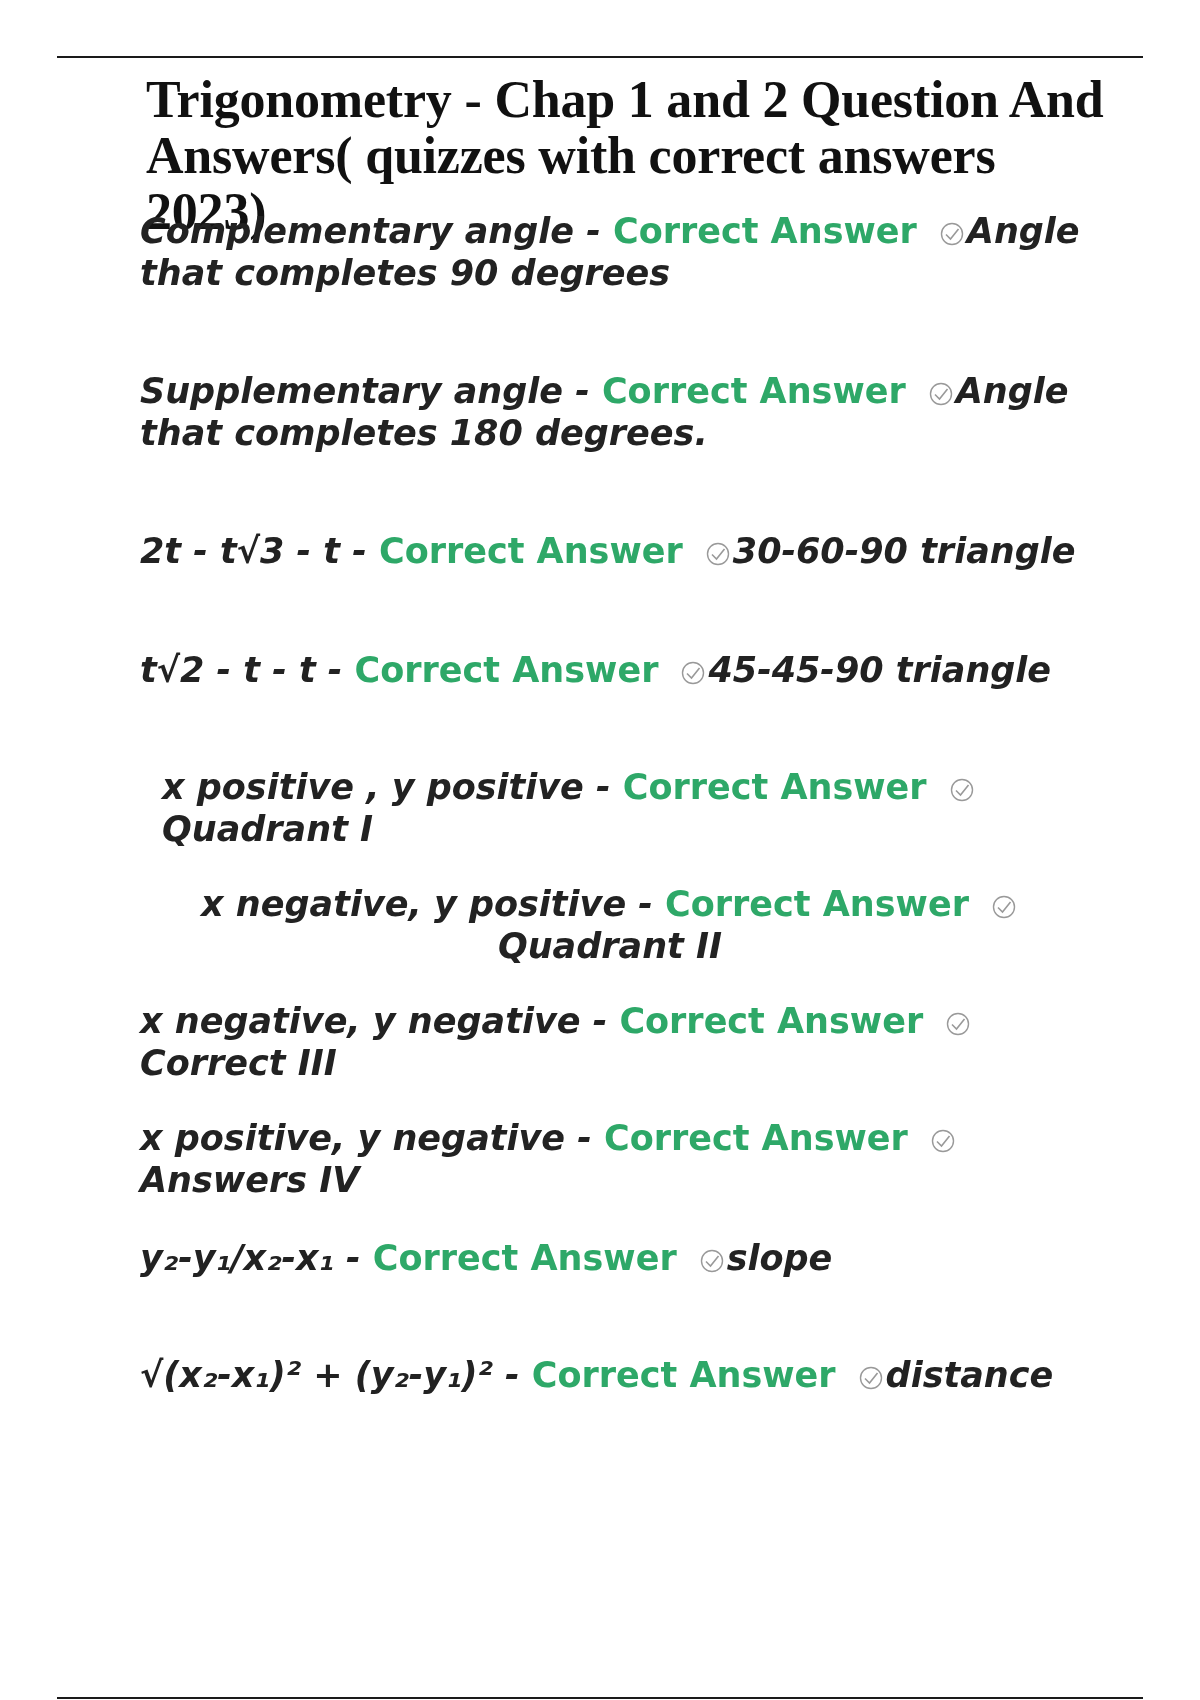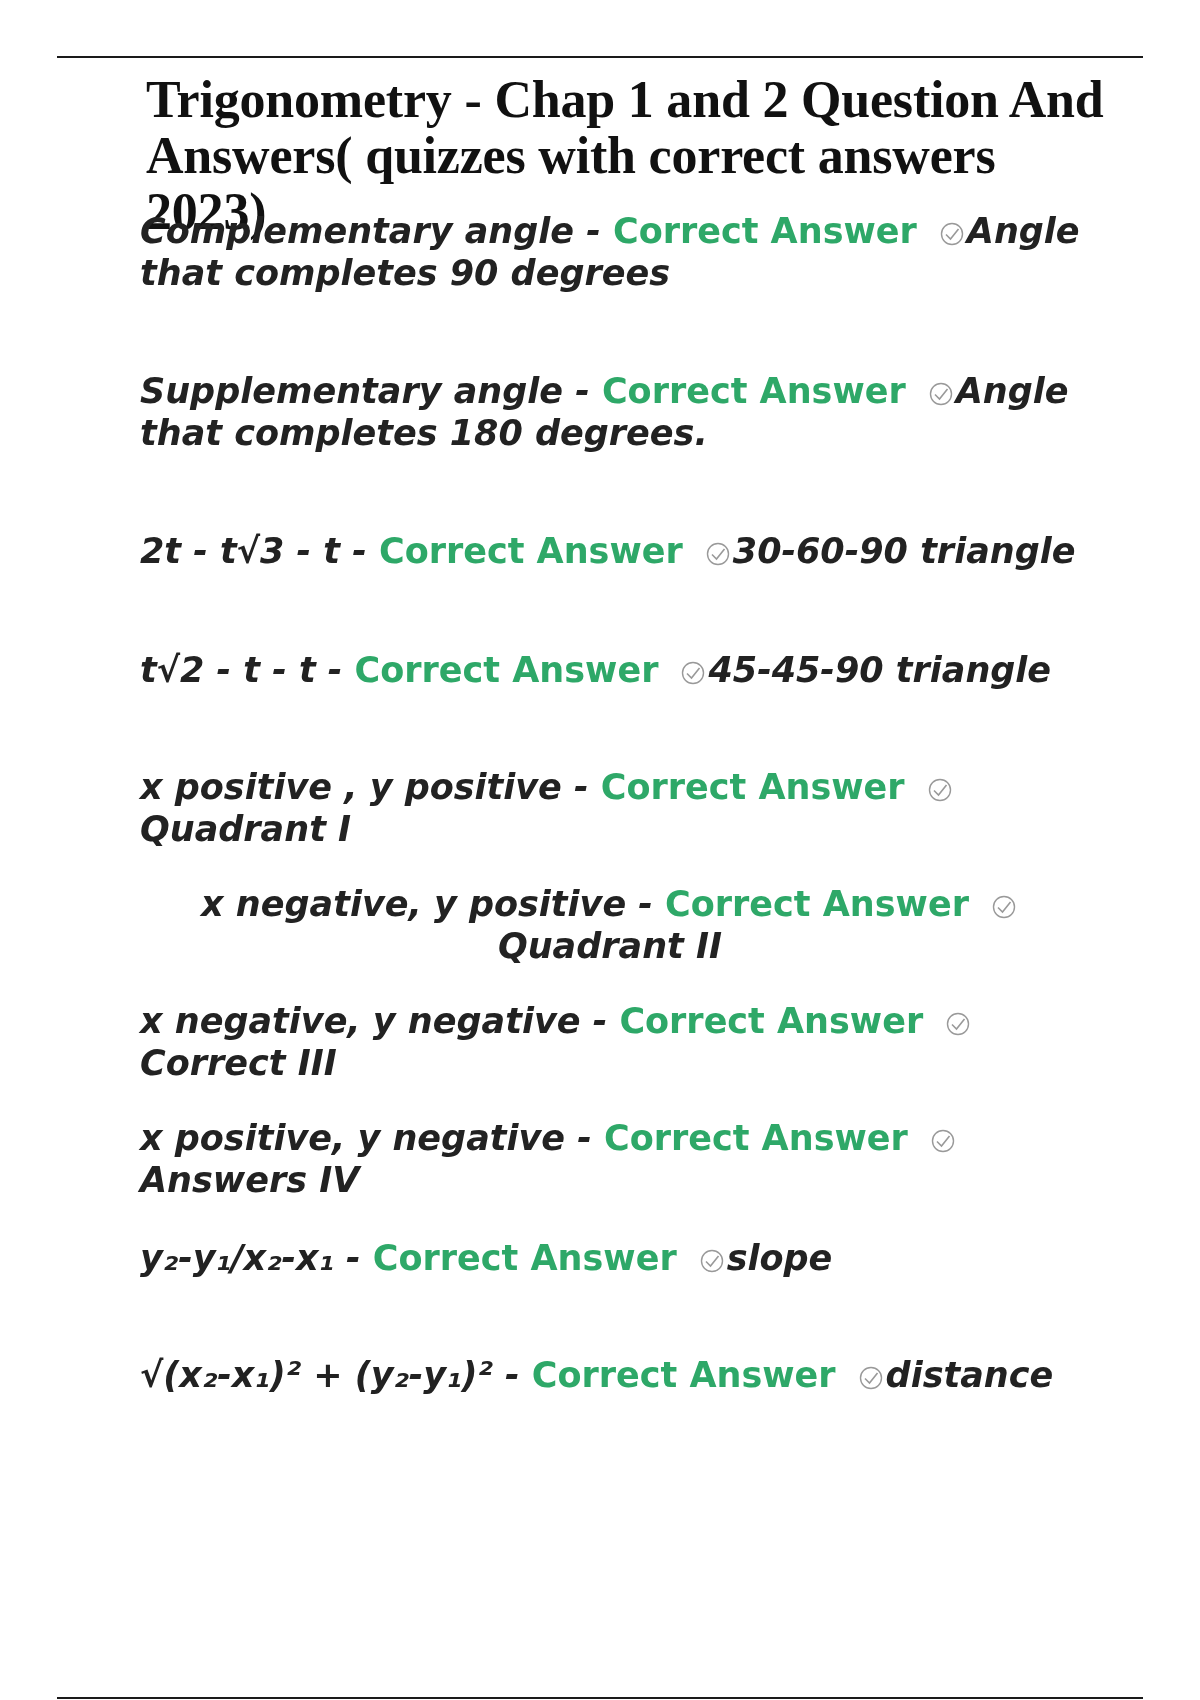--- a/index.html
+++ b/index.html
@@ -41,21 +41,21 @@
       </svg></span><span>30-60-90 triangle</span>
 </div>
 
 <div class="qa" style="top:649px;">
   <span>t√2 - t - t</span><span> - </span><span class="correct">Correct Answer</span><span class="check"><svg viewBox="0 0 26 26">
         <circle cx="13" cy="13" r="10.5" fill="none" stroke="#999" stroke-width="1.4"></circle>
         <path d="M7 13.5 L11.5 18 L19.5 8" fill="none" stroke="#999" stroke-width="1.6"></path>
       </svg></span><span>45-45-90 triangle</span>
 </div>
 
-<div class="qa" style="top:766px;">
+<div class="qa" style="top:766px;margin-left:22px;">
   <span>x positive , y positive</span><span> - </span><span class="correct">Correct Answer</span><span class="check"><svg viewBox="0 0 26 26">
         <circle cx="13" cy="13" r="10.5" fill="none" stroke="#999" stroke-width="1.4"></circle>
         <path d="M7 13.5 L11.5 18 L19.5 8" fill="none" stroke="#999" stroke-width="1.6"></path>
       </svg></span><span>Quadrant I</span>
 </div>
 
 <div class="qa" style="top:883px;text-align:center;">
   <span>x negative, y positive</span><span> - </span><span class="correct">Correct Answer</span><span class="check"><svg viewBox="0 0 26 26">
         <circle cx="13" cy="13" r="10.5" fill="none" stroke="#999" stroke-width="1.4"></circle>
         <path d="M7 13.5 L11.5 18 L19.5 8" fill="none" stroke="#999" stroke-width="1.6"></path>

